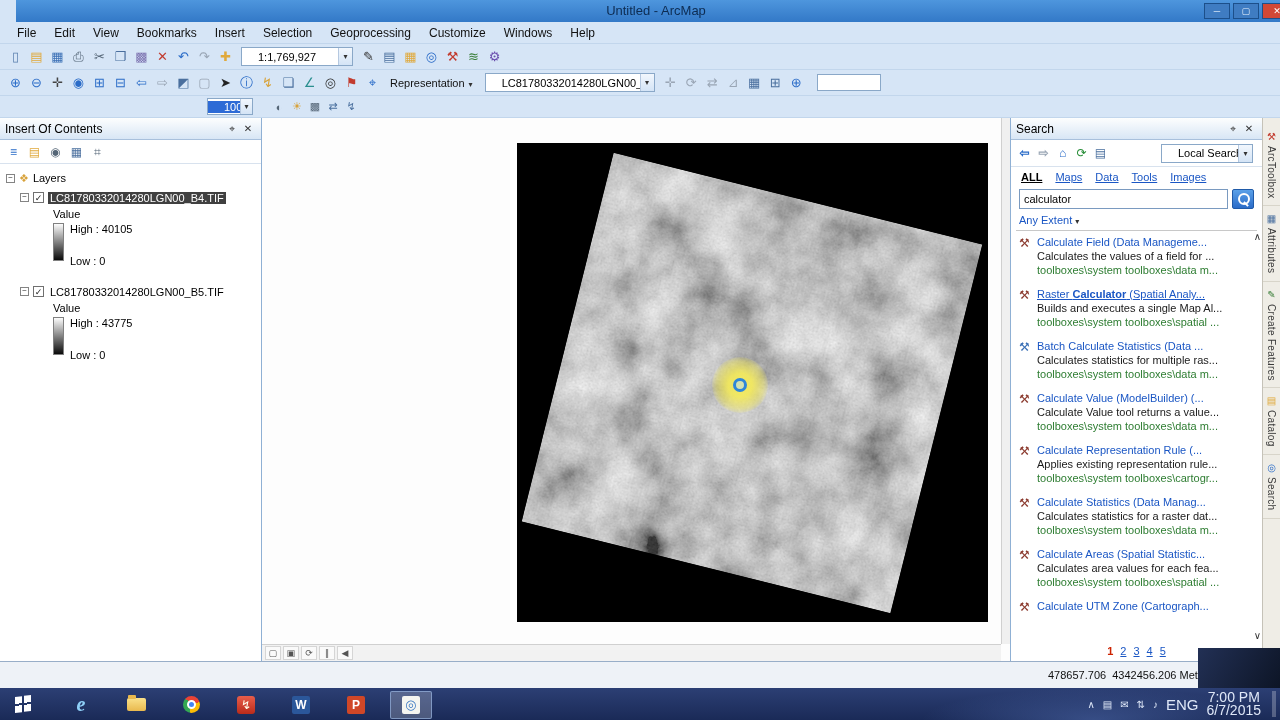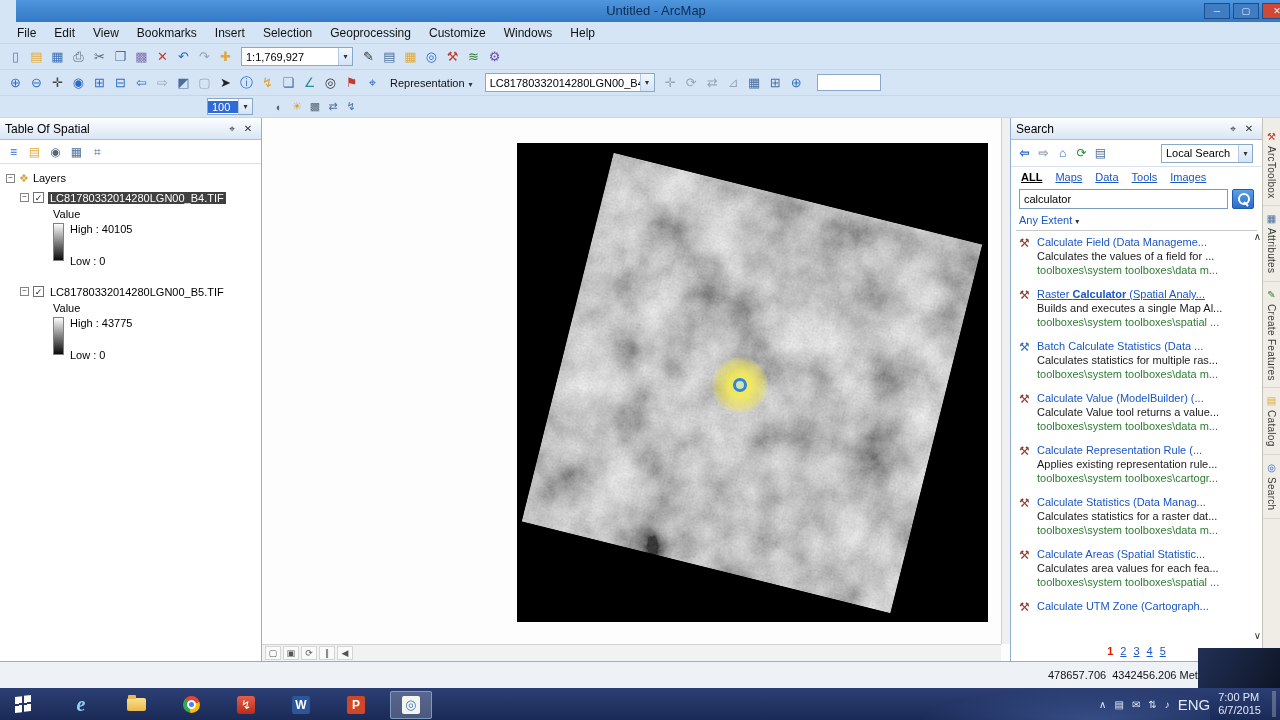--- a/index.html
+++ b/index.html
@@ -16,21 +16,21 @@
 
   
   .menubar{position:absolute;left:0;top:22px;width:1280px;height:22px;background:#d6e5f6;border-bottom:1px solid #c2d6ec;display:flex;align-items:center;padding-left:8px}
   .menu-item{padding:3px 9px;font-size:12px;color:#111}
   .toolbar{position:absolute;left:0;width:1280px;height:26px;background:#d6e5f6;border-bottom:1px solid #c2d6ec;display:flex;align-items:center;padding-left:5px}
   .toolbar.small{height:22px;padding-left:202px}
   .tb-group{display:flex;align-items:center}
   .tbi{width:21px;height:21px;display:inline-flex;align-items:center;justify-content:center;font-size:13px;color:#35536b;border-radius:2px}
   .toolbar.small .tbi{width:18px;height:18px;font-size:11px}
   .combo{display:flex;align-items:center;height:19px;background:#fff;border:1px solid #8aa8c8;margin:0 5px}
-  .combo-text{padding:0 4px;font-size:11px;white-space:nowrap;overflow:hidden;flex:1}
+  .combo-text{padding:0 16px;font-size:11px;white-space:nowrap;overflow:hidden;flex:1}
   .combo-arrow{width:14px;align-self:stretch;border-left:1px solid #b5c8e0;background:linear-gradient(#f2f7fd,#d4e4f6);display:flex;align-items:center;justify-content:center}
   .caret::after{content:"▾";font-size:8px;color:#333}
   .combo.selected .combo-text{background:#2e6bd6;color:#fff}
   .georef-btn{display:flex;align-items:center;gap:4px;padding:2px 7px;font-size:11px;color:#111}
   .misc-input{width:64px;height:17px;border:1px solid #8aa8c8;background:#fff;margin-left:10px}
 
   
   .panel-header{height:22px;flex:none;display:flex;align-items:center;padding:0 5px;background:linear-gradient(#fdfefe,#d8e6f5);border-bottom:1px solid #a8c0dc}
   .panel-title{flex:1;font-size:12px;color:#000}
   .panel-btn{width:16px;height:16px;display:flex;align-items:center;justify-content:center;font-size:10px;color:#333}
@@ -124,21 +124,21 @@
   .folder-icon::before{content:"";position:absolute;top:-3px;left:1px;width:8px;height:4px;background:#e9b94e;border-radius:1px}
   .chrome-icon{width:17px;height:17px;border-radius:50%;background:conic-gradient(from -45deg,#ea4335 0 33%,#fbbc05 0 66%,#34a853 0 100%);position:relative}
   .chrome-icon::after{content:"";position:absolute;left:4px;top:4px;width:9px;height:9px;background:#4285f4;border:2px solid #fff;border-radius:50%;box-sizing:border-box}
   .red-bolt-icon{width:18px;height:18px;background:linear-gradient(#e85d4a,#b92b1a);border-radius:3px;color:#ffe;font-size:12px}
   .word-icon{width:18px;height:18px;background:#2b579a;border-radius:2px;color:#fff;font-size:12px;font-weight:bold}
   .ppt-icon{width:18px;height:18px;background:#d04727;border-radius:2px;color:#fff;font-size:12px;font-weight:bold}
   .arcmap-icon{width:18px;height:18px;background:#f5f5f0;border-radius:2px;color:#3a78c2;font-size:13px}
   .tray{margin-left:auto;display:flex;align-items:center;gap:8px;padding-right:4px;color:#dfe8f8;z-index:2}
   .tray-ic{font-size:10px}
   .lang{font-size:15px}
-  .clock{font-size:11px;line-height:13px;}
+  .clock{font-size:14px;line-height:13px;text-align:center}
   .show-desktop{width:4px;height:26px;background:rgba(255,255,255,.25);margin-left:3px}
 </style>
 </head>
 <body>
 
 <div class="screen">
 
   <div class="titlebar">
     <div class="win-title">Untitled - ArcMap</div>
     <div class="win-controls">
@@ -251,21 +251,21 @@
       <span class="tbi" style="color:#556677">◐</span>
         <span class="tbi" style="color:#d8a23a">☀</span>
         <span class="tbi" style="color:#556677">▩</span>
         <span class="tbi" style="color:#4a6f9e">⇄</span>
         <span class="tbi" style="color:#4a6f9e">↯</span>
     </div>
   </div>
 
   <div class="toc-panel">
     <div class="panel-header">
-      <span class="panel-title">Table Of Spatial</span>
+      <span class="panel-title">Insert Of Contents</span>
       <span class="panel-btn">⌖</span>
       <span class="panel-btn">✕</span>
     </div>
     <div class="toc-toolbar">
       <span class="tbi" style="color:#2b6cc8">≡</span>
         <span class="tbi" style="color:#e0a93c">▤</span>
         <span class="tbi" style="color:#556677">◉</span>
         <span class="tbi" style="color:#4a6f9e">▦</span>
         <span class="tbi" style="color:#556677">⌗</span>
     </div>

